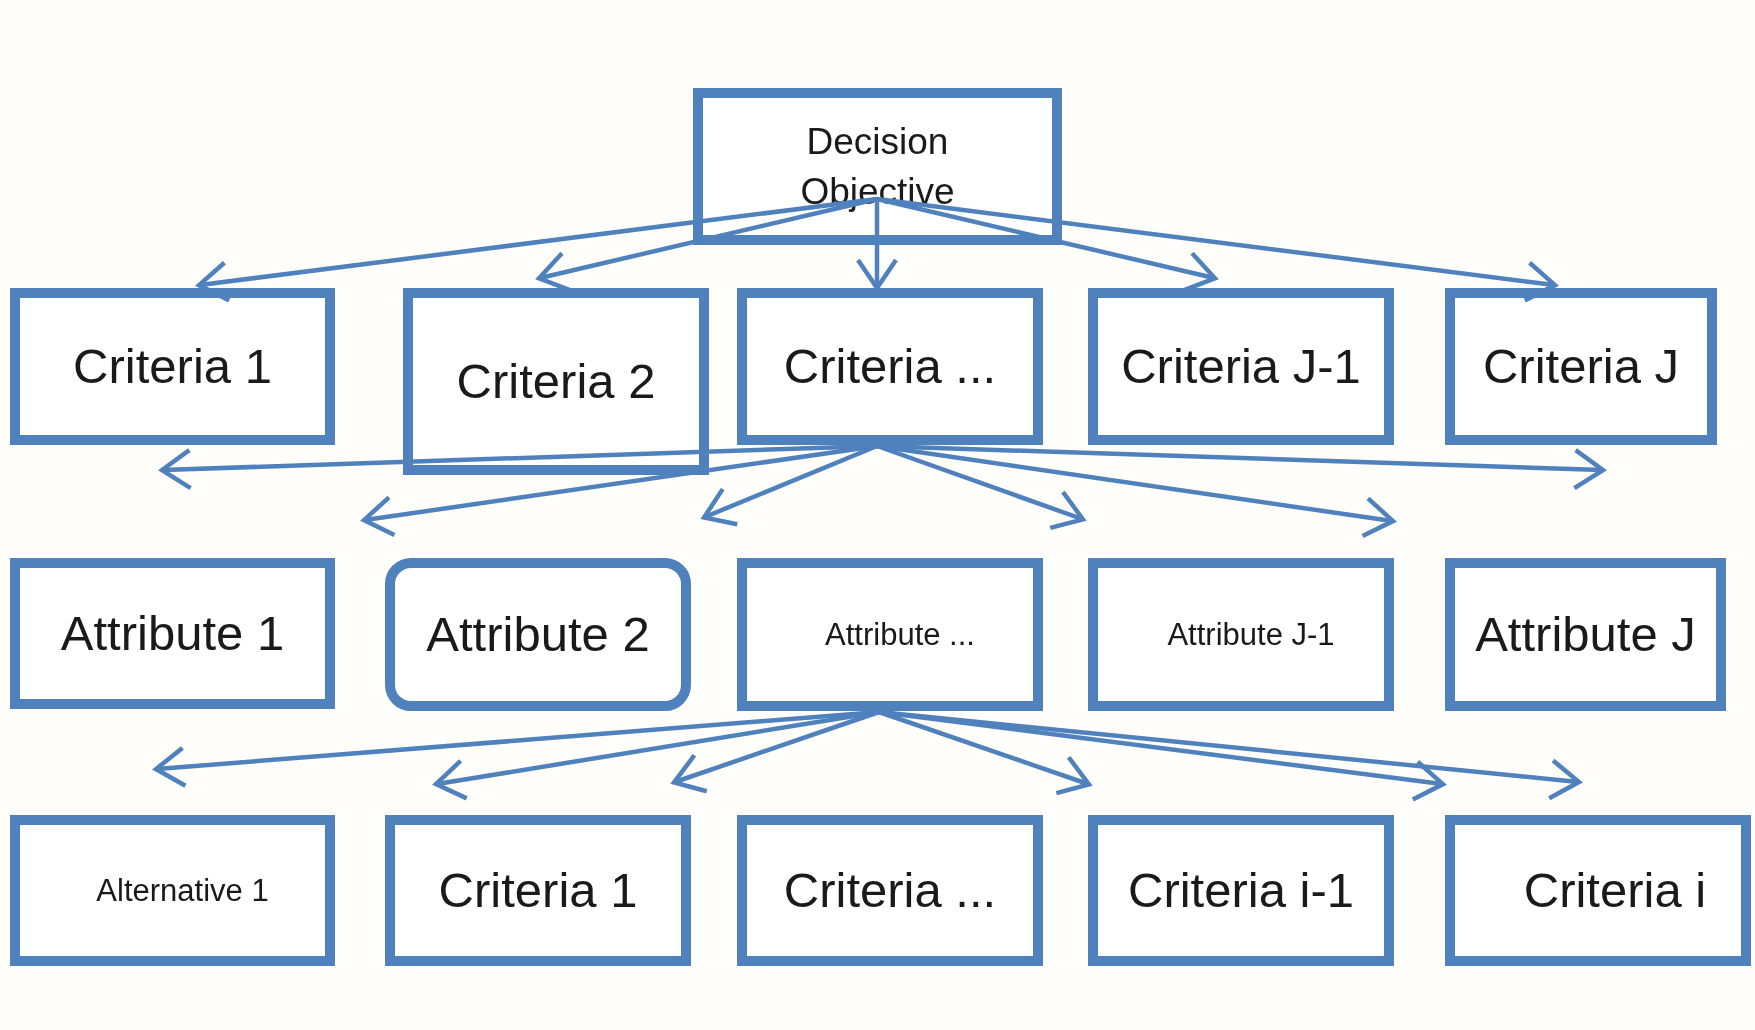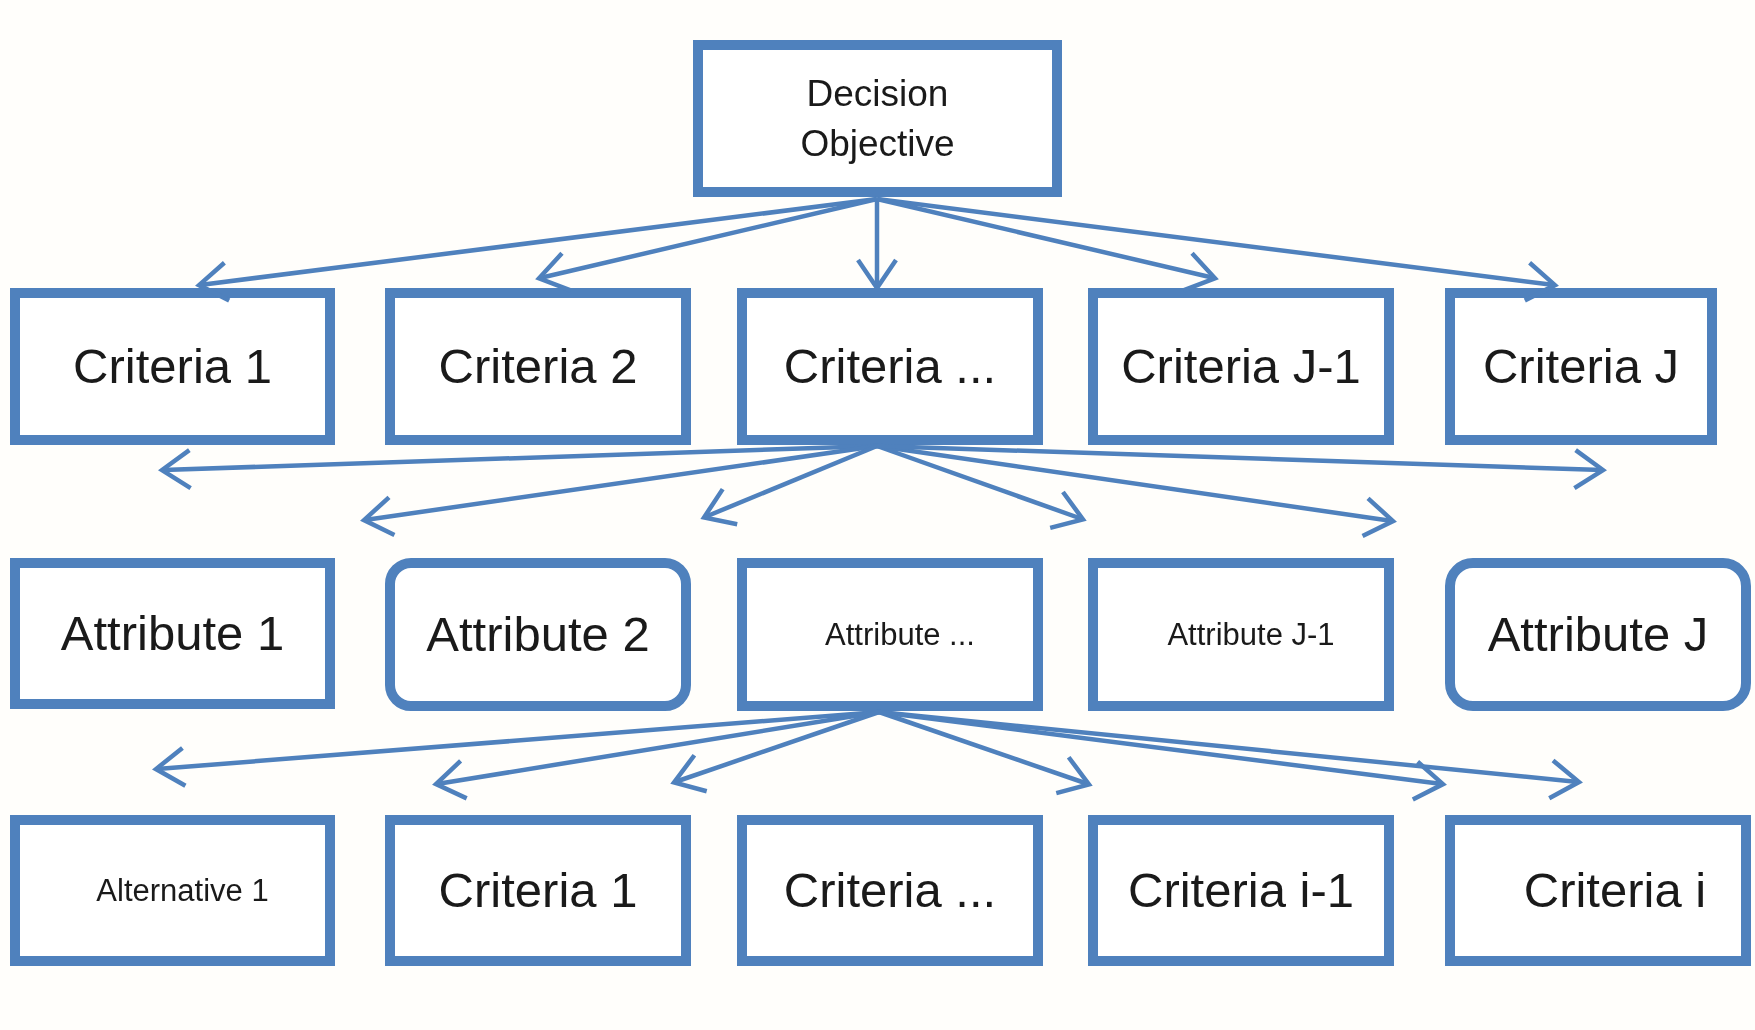--- a/index.html
+++ b/index.html
@@ -30,21 +30,21 @@
     text-align:center;
     color:#1a1a1a;
     font-size:49px;
     z-index:1;
   }
   .node .lbl{
     white-space:pre-line;
     line-height:1.35;
   }
   .node.small{ font-size:31px;padding-left:20px; }
-  .node.root{ font-size:37px; }
+  .node.root{ font-size:37px;margin-top:48px; }
 </style>
 </head>
 <body>
 
 <div class="canvas">
 
   <svg id="arrow-layer" viewBox="0 0 1755 1030" xmlns="http://www.w3.org/2000/svg">
     <defs>
       <marker id="chev" markerUnits="userSpaceOnUse" markerWidth="90" markerHeight="90" viewBox="-45 -45 90 90" refX="-1" refY="0" orient="auto">
         <path d="M -28 -19 L 0 0 L -28 19" fill="none" stroke="#4f81bd" stroke-width="4.5"></path>
@@ -70,21 +70,21 @@
     </svg>
 
   <div class="node root" style="left:693px; top:40px; width:369px; height:157px;">
     <span class="lbl">Decision
 Objective</span>
   </div>
 
   <div class="node" style="left:10px; top:288px; width:325px; height:157px;">
     <span class="lbl">Criteria 1</span>
   </div>
-  <div class="node" style="left:385px; top:288px; width:306px; height:157px;">
+  <div class="node" style="left:403px; top:288px; width:306px; height:187px;">
     <span class="lbl">Criteria 2</span>
   </div>
   <div class="node" style="left:737px; top:288px; width:306px; height:157px;">
     <span class="lbl">Criteria ...</span>
   </div>
   <div class="node" style="left:1088px; top:288px; width:306px; height:157px;">
     <span class="lbl">Criteria J-1</span>
   </div>
   <div class="node" style="left:1445px; top:288px; width:272px; height:157px;">
     <span class="lbl">Criteria J</span>
@@ -95,21 +95,21 @@
   </div>
   <div class="node" style="left:385px; top:558px; width:306px; height:153px;border-radius:26px;">
     <span class="lbl">Attribute 2</span>
   </div>
   <div class="node small" style="left:737px; top:558px; width:306px; height:153px;">
     <span class="lbl">Attribute ...</span>
   </div>
   <div class="node small" style="left:1088px; top:558px; width:306px; height:153px;">
     <span class="lbl">Attribute J-1</span>
   </div>
-  <div class="node" style="left:1445px; top:558px; width:306px; height:153px;border-radius:28px;">
+  <div class="node" style="left:1445px; top:558px; width:281px; height:153px;">
     <span class="lbl">Attribute J</span>
   </div>
 
   <div class="node small" style="left:10px; top:815px; width:325px; height:151px;">
     <span class="lbl">Alternative 1</span>
   </div>
   <div class="node" style="left:385px; top:815px; width:306px; height:151px;">
     <span class="lbl">Criteria 1</span>
   </div>
   <div class="node" style="left:737px; top:815px; width:306px; height:151px;">

